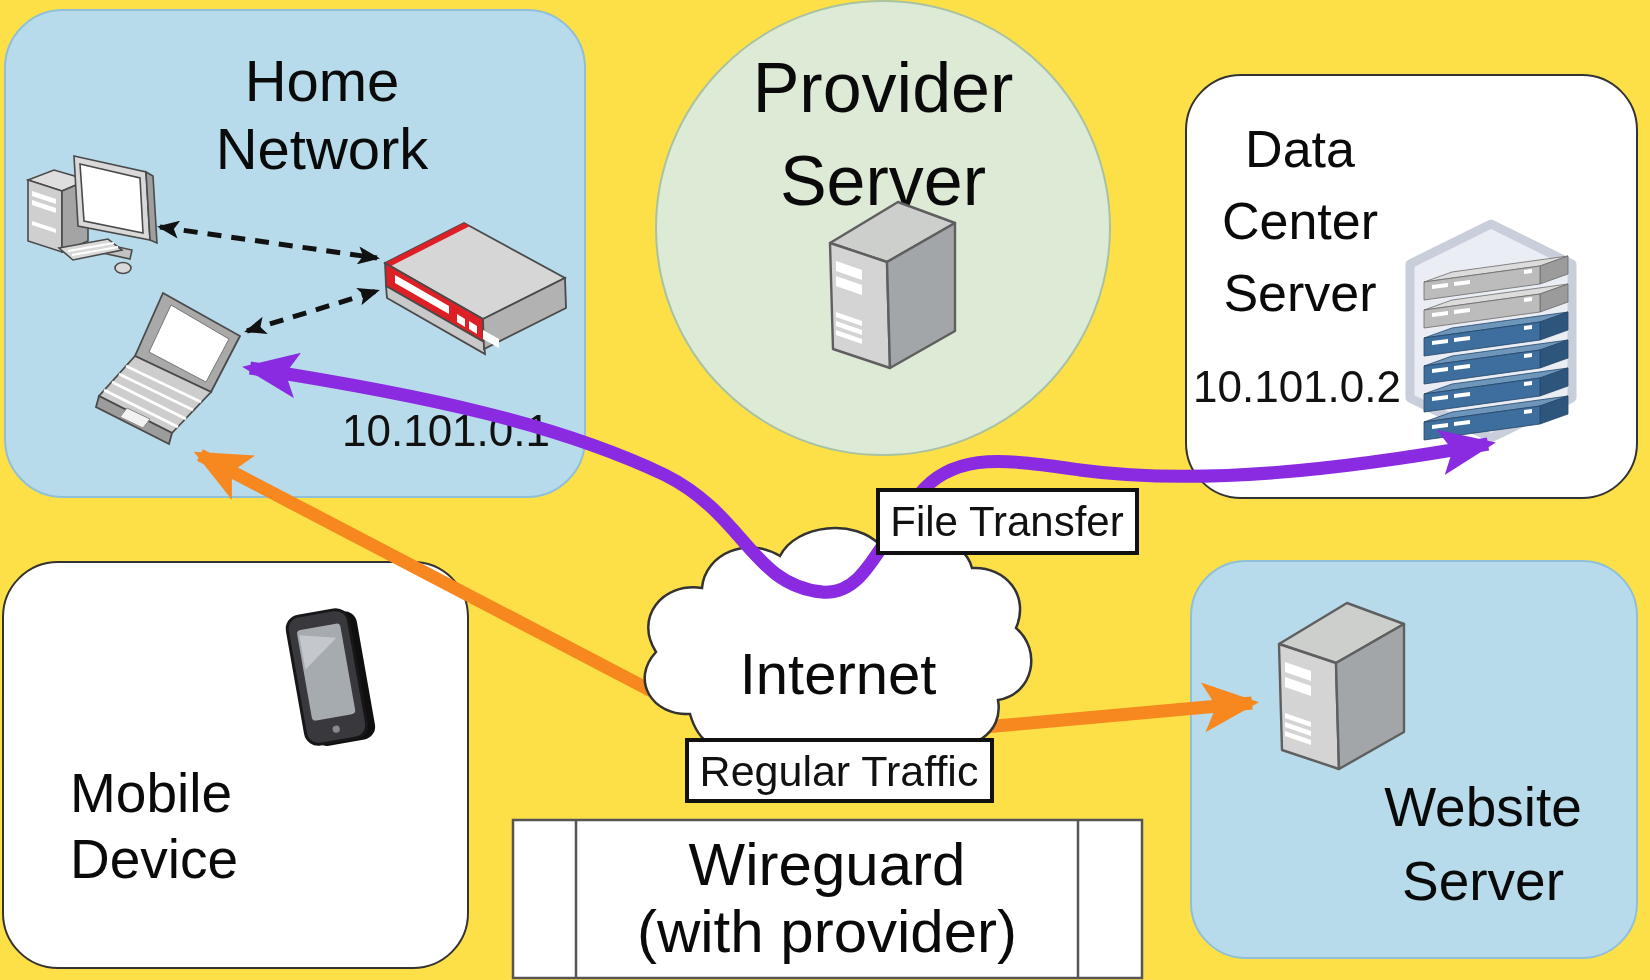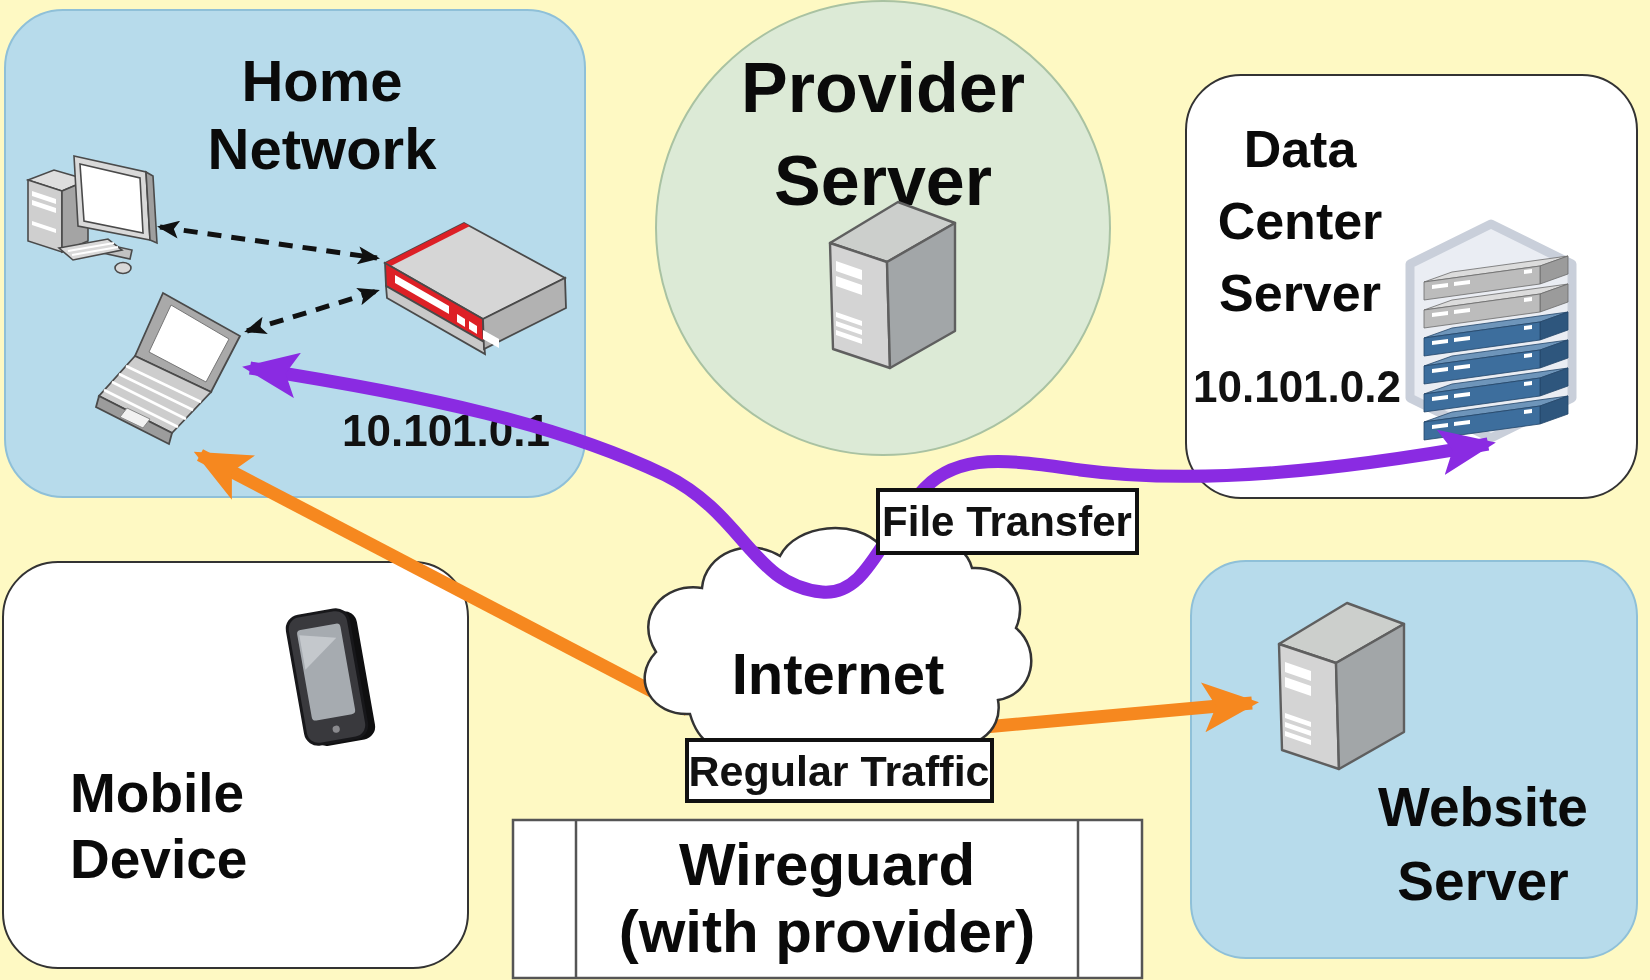--- a/index.html
+++ b/index.html
@@ -1,16 +1,16 @@
 <!DOCTYPE html>
 <html><head>
 <meta charset="utf-8">
 <style>
   html,body { margin:0; padding:0; background:#ffffff; }
-  .stage { position:relative; width:1650px; height:980px; background:#fef9c3; overflow:hidden;font-weight:bold; }
+  .stage { position:relative; width:1650px; height:980px; background:#fde047; overflow:hidden; }
   svg { display:block; }
   text { font-family:"Liberation Sans", sans-serif; fill:#111; }
   .node-title { fill:#0a0a0a; }
 </style>
 </head>
 <body>
 
 <div class="stage">
 <svg width="1650" height="980" viewBox="0 0 1650 980" xmlns="http://www.w3.org/2000/svg">
   <defs>

